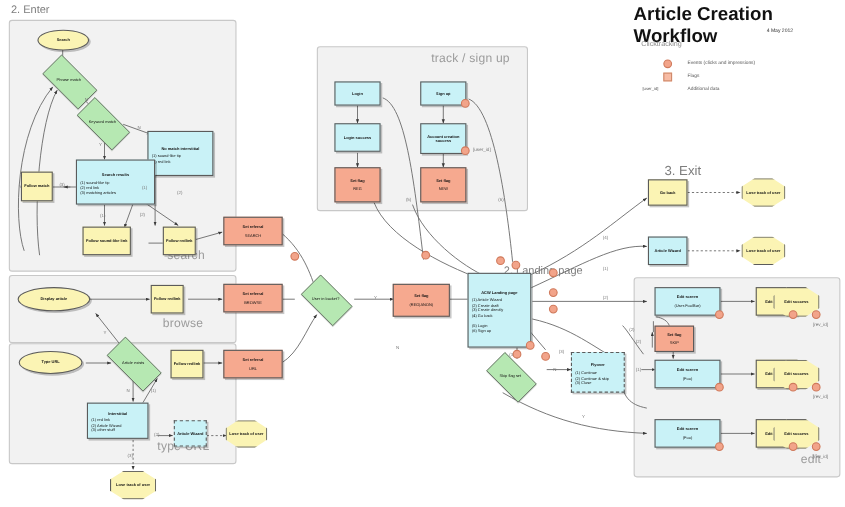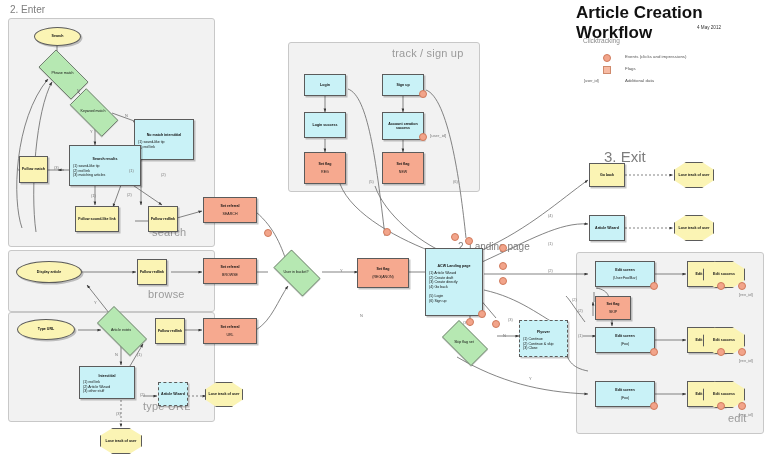--- a/index.html
+++ b/index.html
@@ -53,21 +53,21 @@
   <div class="grp" style="left:576px;top:252px;width:186px;height:180px;"></div>
 
   <div class="grp-label" style="left:152px;top:226px;">search</div>
   <div class="grp-label" style="left:148px;top:288px;">browse</div>
   <div class="grp-label" style="left:143px;top:400px;">type URL</div>
   <div class="grp-label" style="left:392px;top:47px;">track / sign up</div>
   <div class="grp-label" style="left:728px;top:412px;">edit</div>
 
   <div class="sec-head" style="left:10px;top:4px;font-size:10px;">2. Enter</div>
   <div class="sec-head" style="left:458px;top:241px;font-size:10px;">2. Landing page</div>
-  <div class="sec-head" style="left:604px;top:148px;font-size:15px;">3. Exit</div>
+  <div class="sec-head" style="left:604px;top:148px;font-size:12px;">3. Exit</div>
 
   <div class="title" style="left:576px;top:3px;">Article Creation Workflow</div>
   <div class="date" style="left:697px;top:25px;">4 May 2012</div>
 
   <div class="leg-h" style="left:583px;top:37px;">Clicktracking</div>
   <div class="leg-dot" style="left:603px;top:54px;"></div>
   <div class="leg-i" style="left:625px;top:54px;">Events (clicks and impressions)</div>
   <div class="leg-sq" style="left:603px;top:66px;"></div>
   <div class="leg-i" style="left:625px;top:66px;">Flags</div>
   <div class="leg-tag" style="left:584px;top:79px;">[user_id]</div>

